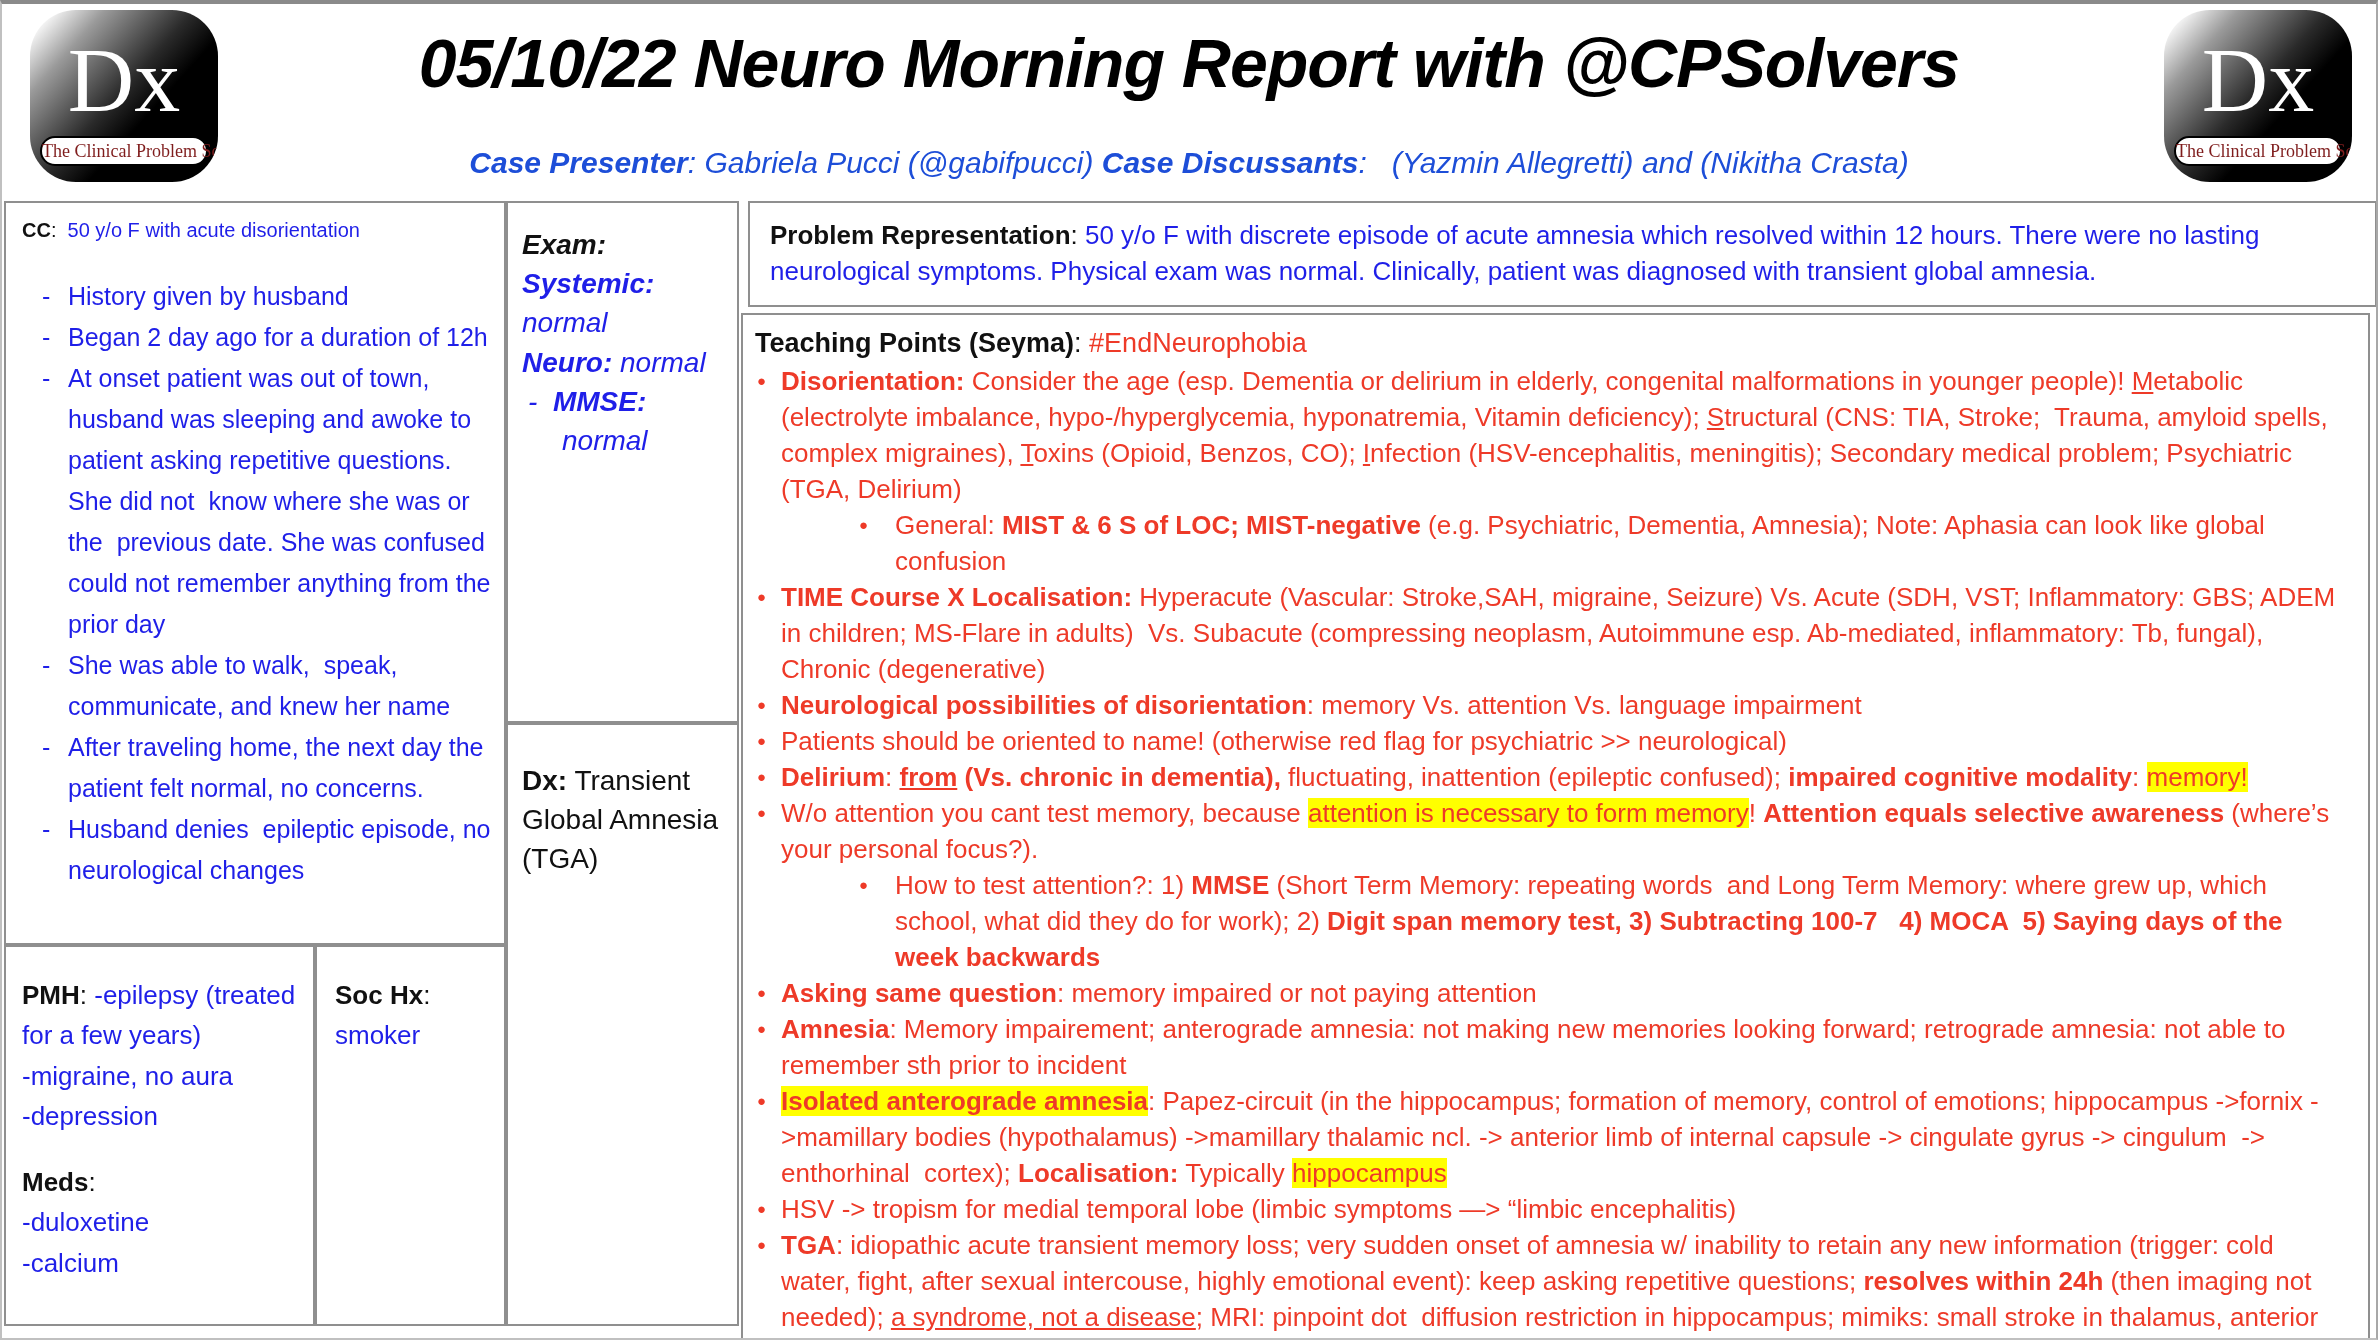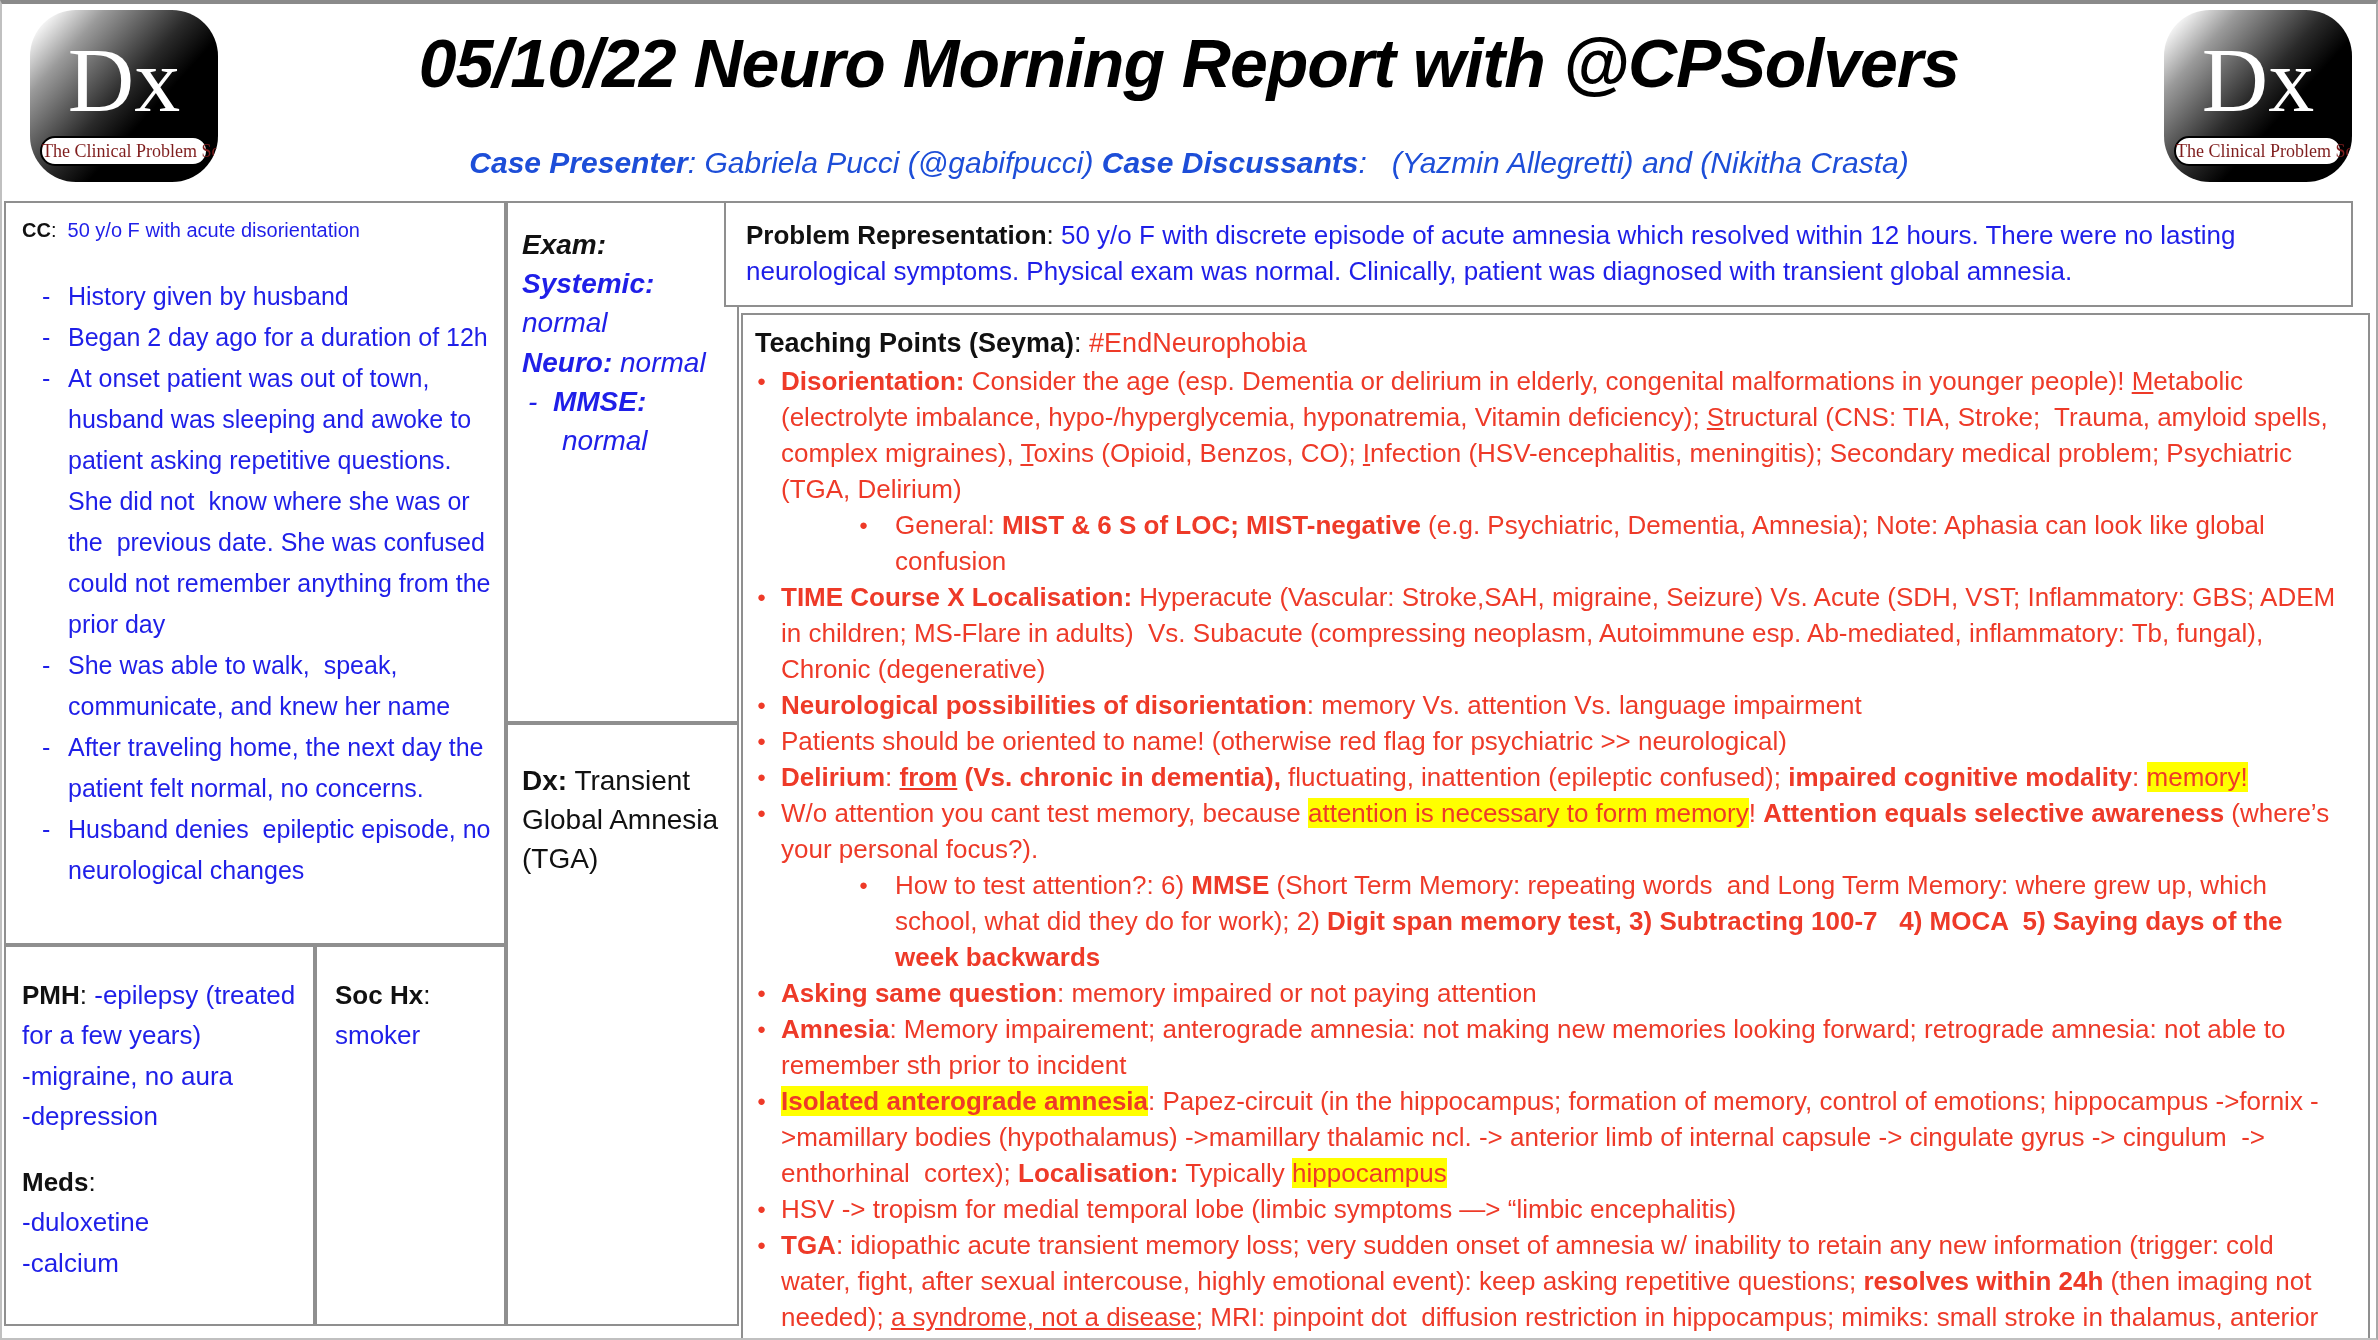--- a/index.html
+++ b/index.html
@@ -37,21 +37,21 @@
     position:absolute;left:300px;right:300px;top:142px;text-align:center;
     font-size:30px;font-style:italic;color:#1d4ed8;white-space:nowrap;
   }
   
   .box{position:absolute;border:2px solid #8f8f8f;box-sizing:border-box;background:#fff;overflow:hidden;}
   .cc-box  {left:2px;  top:197px; width:502px;  height:744px; padding:14px 8px 0 16px;}
   .pmh-box {left:2px;  top:941px; width:311px;  height:381px; padding:28px 8px 0 16px;}
   .soc-box {left:313px;top:941px; width:191px;  height:381px; padding:28px 6px 0 18px;}
   .exam-box{left:504px;top:197px; width:233px;  height:522px; padding:22px 6px 0 14px;font-style:italic;}
   .dx-box  {left:504px;top:719px; width:233px;  height:603px; padding:36px 6px 0 14px;}
-  .pr-box  {left:722px;top:197px; width:1629px; height:106px; padding:14px 22px 0 20px;}
+  .pr-box  {left:746px;top:197px; width:1629px; height:106px; padding:14px 22px 0 20px;}
   .tp-box  {left:739px;top:309px; width:1629px; height:1027px;padding:8px 18px 0 12px;}
   
   .seg{white-space:pre-wrap;}
   .b{font-weight:bold;}
   .u{text-decoration:underline;}
   .hl{background:#ffff00;}
   .c-k{color:#111;}
   .c-bl{color:#1f1fe8;}
   .c-r{color:#ee3a28;}
   .rich{white-space:pre-wrap;}
@@ -161,21 +161,21 @@
         <div class="tp-bullet l1">
           <span class="tp-marker">●</span>
           <span class="tp-text"><span class="seg b">Delirium</span><span class="seg">: </span><span class="seg b u">from</span><span class="seg b"> (Vs. chronic in dementia),</span><span class="seg"> fluctuating, inattention (epileptic confused); </span><span class="seg b">impaired cognitive modality</span><span class="seg">: </span><span class="seg hl">memory!</span></span>
         </div>
         <div class="tp-bullet l1">
           <span class="tp-marker">●</span>
           <span class="tp-text"><span class="seg">W/o attention you cant test memory, because </span><span class="seg hl">attention is necessary to form memory</span><span class="seg">! </span><span class="seg b">Attention equals selective awareness</span><span class="seg"> (where’s your personal focus?).</span></span>
         </div>
         <div class="tp-bullet l2">
           <span class="tp-marker">●</span>
-          <span class="tp-text"><span class="seg">How to test attention?: 6) </span><span class="seg b">MMSE</span><span class="seg"> (Short Term Memory: repeating words  and Long Term Memory: where grew up, which school, what did they do for work); 2) </span><span class="seg b">Digit span memory test, 3) Subtracting 100-7   4) MOCA  5) Saying days of the week backwards</span></span>
+          <span class="tp-text"><span class="seg">How to test attention?: 1) </span><span class="seg b">MMSE</span><span class="seg"> (Short Term Memory: repeating words  and Long Term Memory: where grew up, which school, what did they do for work); 2) </span><span class="seg b">Digit span memory test, 3) Subtracting 100-7   4) MOCA  5) Saying days of the week backwards</span></span>
         </div>
         <div class="tp-bullet l1">
           <span class="tp-marker">●</span>
           <span class="tp-text"><span class="seg b">Asking same question</span><span class="seg">: memory impaired or not paying attention</span></span>
         </div>
         <div class="tp-bullet l1">
           <span class="tp-marker">●</span>
           <span class="tp-text"><span class="seg b">Amnesia</span><span class="seg">: Memory impairement; anterograde amnesia: not making new memories looking forward; retrograde amnesia: not able to remember sth prior to incident</span></span>
         </div>
         <div class="tp-bullet l1">

